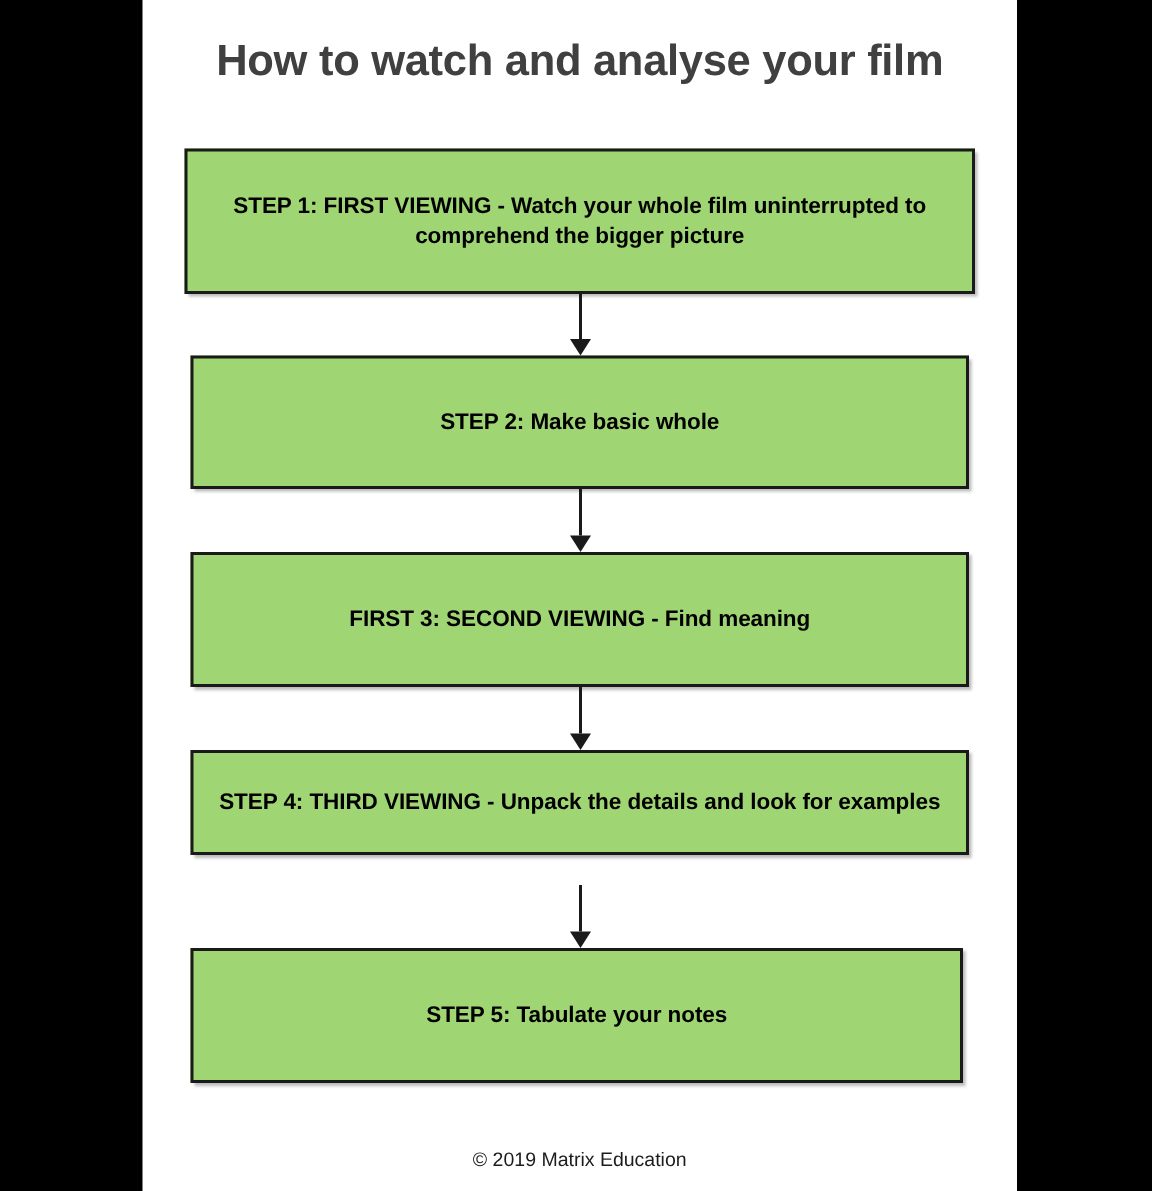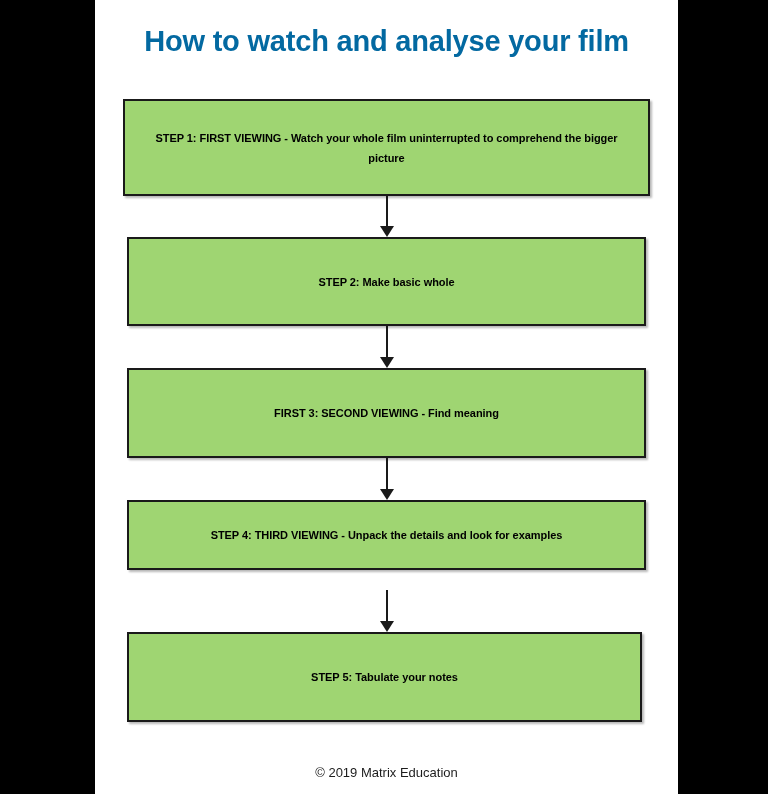--- a/index.html
+++ b/index.html
@@ -32,38 +32,38 @@
   }
 
   #title {
     position: absolute;
     left: 0;
     top: 22px;
     width: 583px;
     text-align: center;
     font-size: 29px;
     font-weight: bold;
-    color: #0369a1;
+    color: #404040;
     letter-spacing: -0.2px;
     line-height: 38px;
   }
 
   .flow-box {
     position: absolute;
     background: #9fd572;
     border: 2px solid #1a1a1a;
     box-sizing: border-box;
     box-shadow: 2px 2px 2px rgba(0,0,0,0.28);
     display: flex;
     align-items: center;
     justify-content: center;
   }
 
   .flow-box .box-label {
-    font-size: 11px;
+    font-size: 15px;
     font-weight: bold;
     color: #000000;
     text-align: center;
     line-height: 20px;
     padding: 0 12px;
     letter-spacing: -0.05px;
   }
 
   
   #box-1 { left: 28px;  top: 99px;  width: 527px; height: 97px; }

